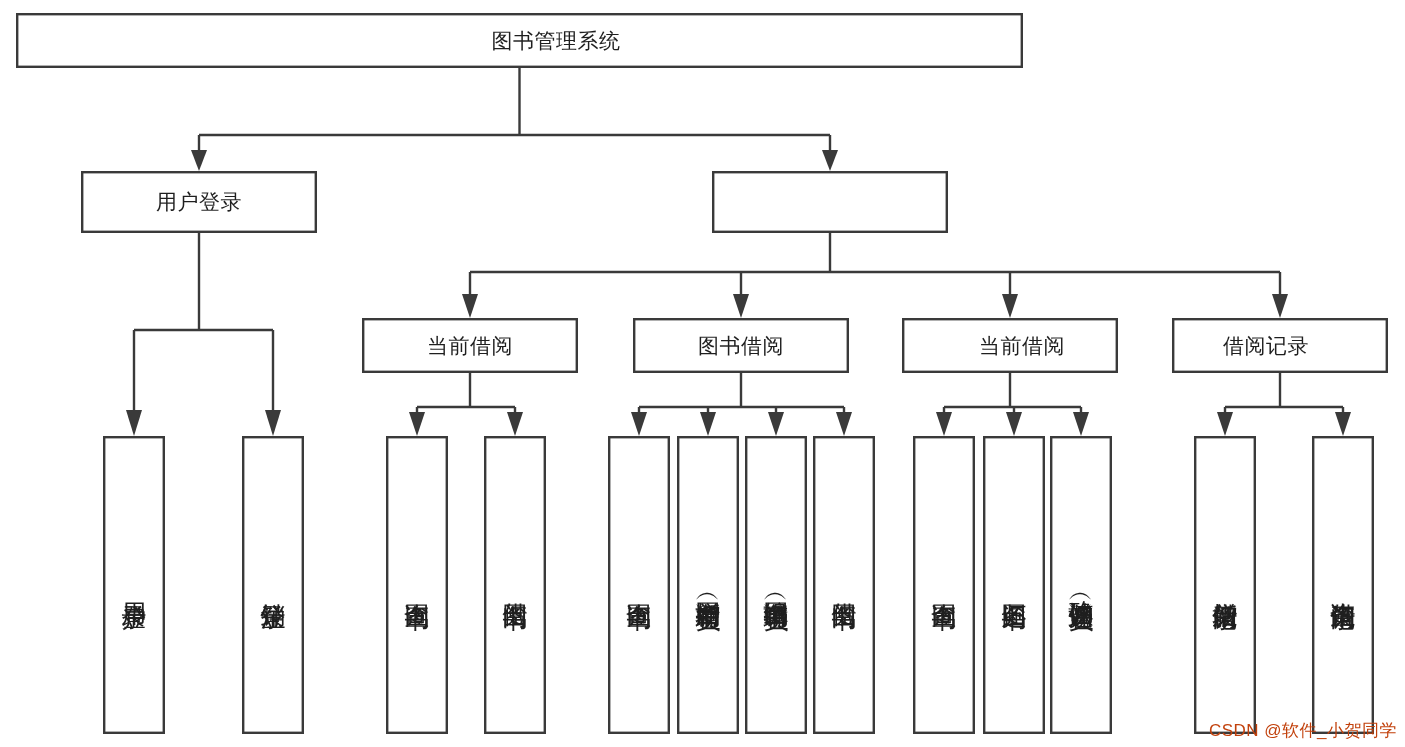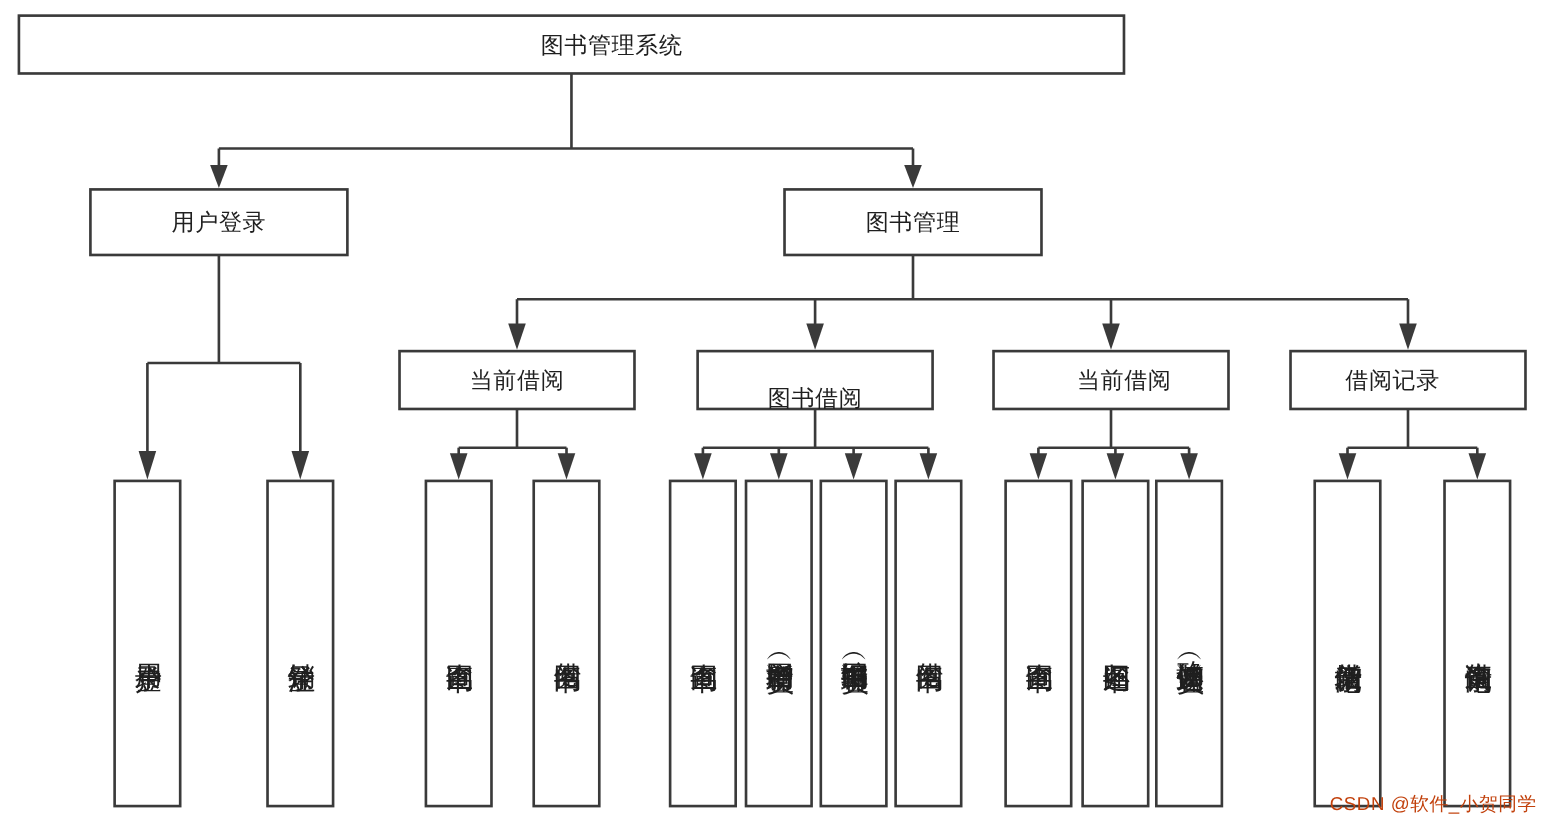--- a/index.html
+++ b/index.html
@@ -181,24 +181,23 @@
       <path class="conn-line" d="M 1225 407 L 1225 414"></path>
       <path class="conn-line" d="M 1343 407 L 1343 414"></path>
       <polygon class="arrow-head" points="1217,412 1233,412 1225,436"></polygon>
       <polygon class="arrow-head" points="1335,412 1351,412 1343,436"></polygon>
     </g>
   </svg>
 
   <div class="node-label-h" style="left:16px; top:13px; width:1080px; height:55px;font-family:Liberation Serif, serif;">图书管理系统</div>
 
   <div class="node-label-h" style="left:81px; top:171px; width:236px; height:62px;">用户登录</div>
-  <div class="node-label-h" style="left:712px; top:171px; width:236px; height:62px;">图书管理</div>
 
   <div class="node-label-h" style="left:362px; top:318px; width:216px; height:55px;">当前借阅</div>
-  <div class="node-label-h" style="left:633px; top:318px; width:216px; height:55px;margin-top:16px;">图书借阅</div>
+  <div class="node-label-h" style="left:633px; top:318px; width:216px; height:55px;">图书借阅</div>
   <div class="node-label-h" style="left:902px; top:318px; width:240px; height:55px;">当前借阅</div>
   <div class="node-label-h" style="left:1172px; top:318px; width:188px; height:55px;">借阅记录</div>
 
   <div class="node-label-v" style="left:103px; top:436px; width:62px; height:298px;">用户登录</div>
   <div class="node-label-v" style="left:242px; top:436px; width:62px; height:298px;">注销登录</div>
   <div class="node-label-v" style="left:386px; top:436px; width:62px; height:298px;">查询图书</div>
   <div class="node-label-v" style="left:484px; top:436px; width:62px; height:298px;">借阅图书</div>
   <div class="node-label-v" style="left:608px; top:436px; width:62px; height:298px;">查询图书</div>
   <div class="node-label-v" style="left:677px; top:436px; width:62px; height:298px;">新增图书（管理员）</div>
   <div class="node-label-v" style="left:745px; top:436px; width:62px; height:298px;">编辑图书（管理员）</div>

